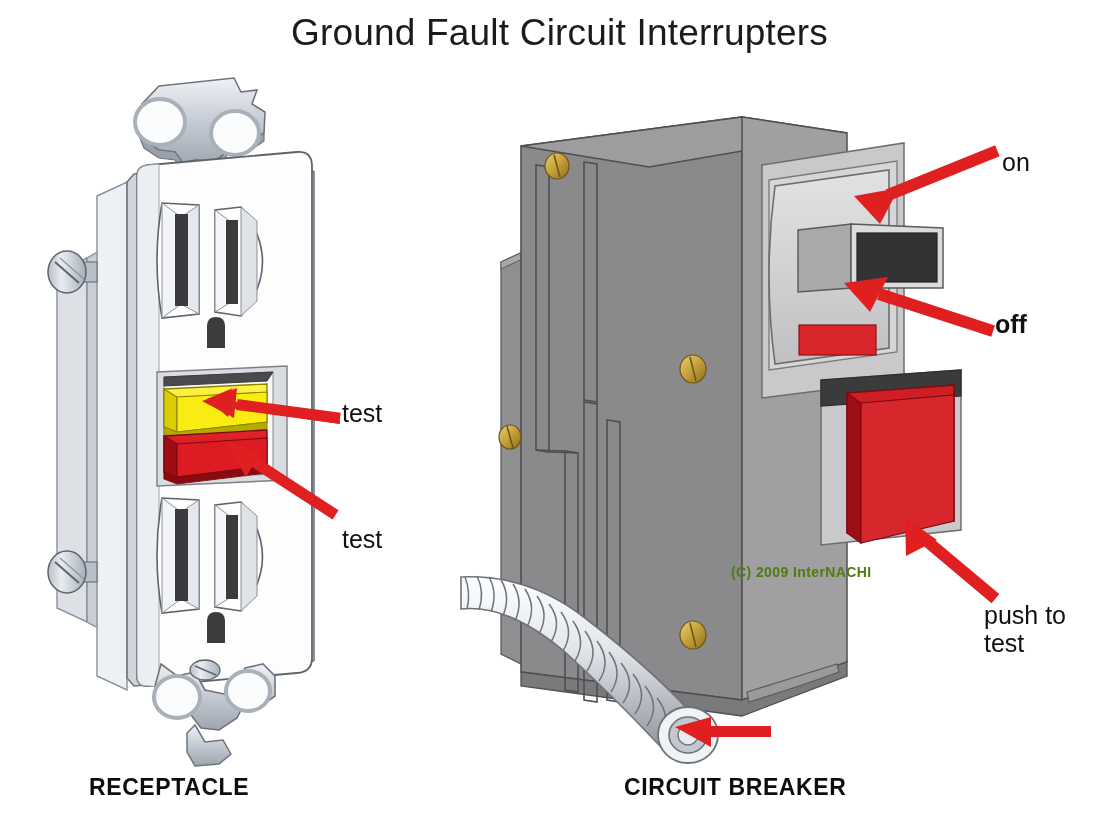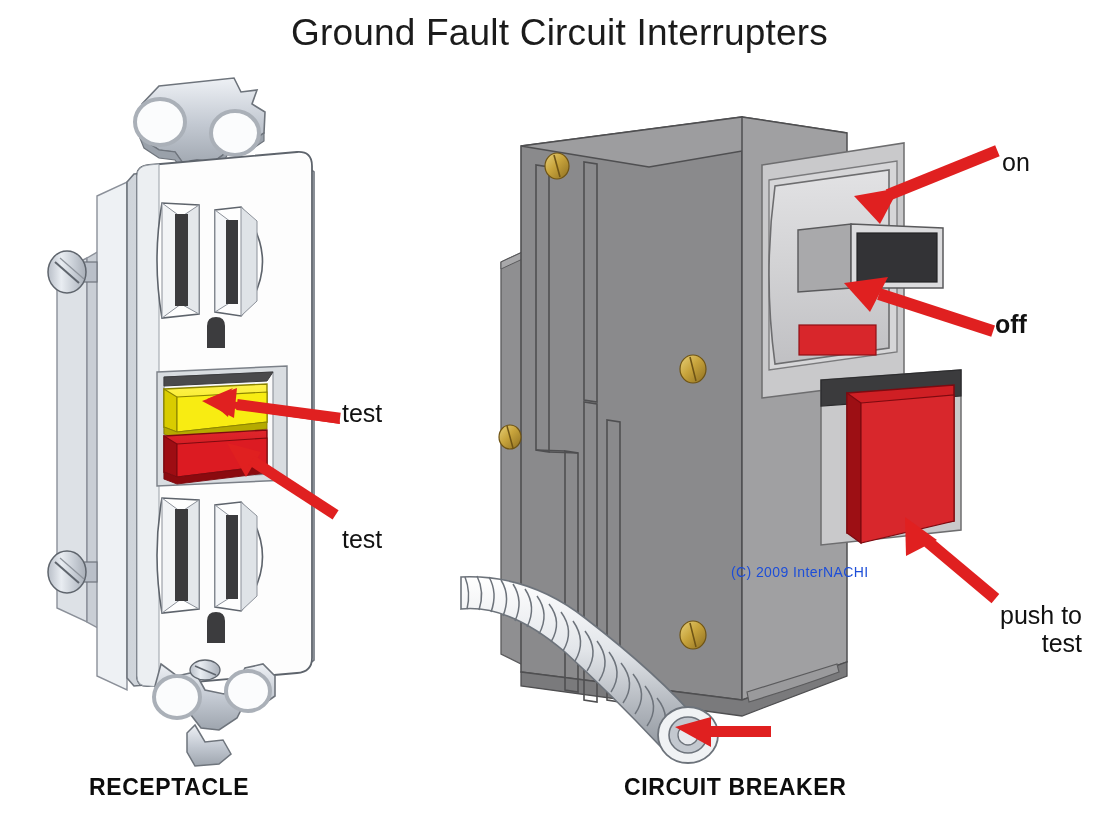--- a/index.html
+++ b/index.html
@@ -50,30 +50,30 @@
     font-size: 25px;
     font-weight: 400;
     color: #111111;
     white-space: nowrap;
     line-height: 1.12;
   }
   #label-test   { left: 333px; top: 399px; }
   #label-reset  { left: 333px; top: 525px; }
   #label-on     { left: 993px; top: 148px; }
   #label-off    { left: 986px; top: 310px; font-weight: bold; }
-  #label-push   { left: 975px; top: 601px; text-align: right; width: 98px; }
+  #label-push   { left: 975px; top: 601px; text-align: left; width: 98px; }
   #label-pigtail{ left: 762px; top: 719px; }
 
   .copyright {
     position: absolute;
     left: 722px;
     top: 564px;
     font-size: 14px;
-    font-weight: normal;
-    color: #1d4ed8;
+    font-weight: bold;
+    color: #4d7c0f;
     letter-spacing: 0.4px;
     white-space: nowrap;
   }
   svg.art {
     position: absolute;
     left: 0; top: 0;
     width: 1101px;
     height: 836px;
   }
 </style>

